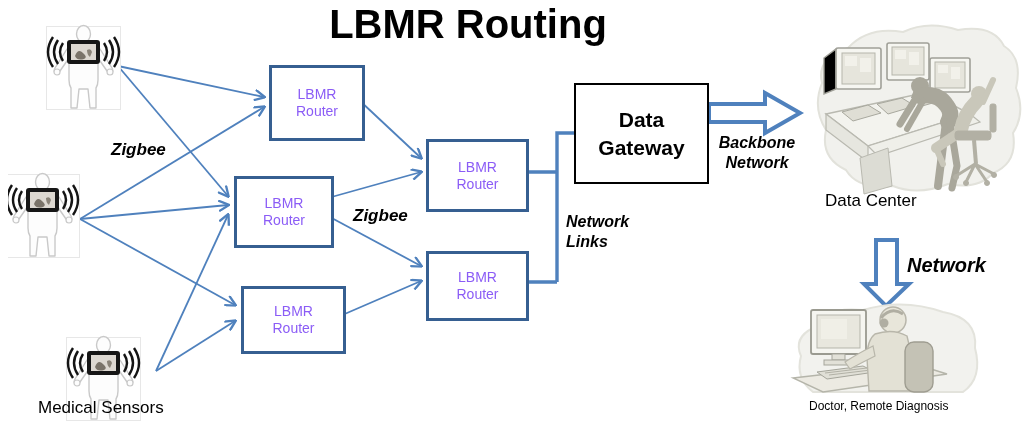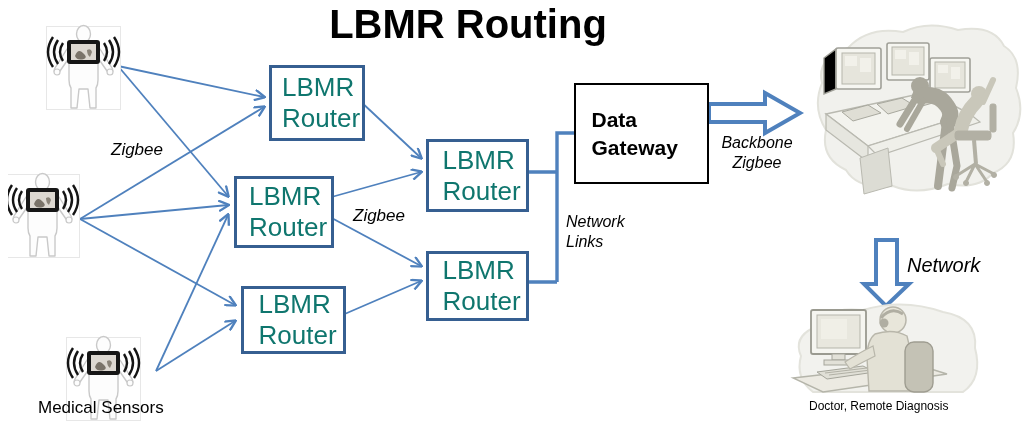--- a/index.html
+++ b/index.html
@@ -8,31 +8,31 @@
     font-family:"Liberation Sans",sans-serif;color:#000;margin-left:8px;
   }
   .abs{position:absolute;}
   #title{
     left:250px;top:2px;width:420px;text-align:center;
     font-size:40px;font-weight:bold;letter-spacing:0px;
   }
   .router{
     border:3px solid #365f91;background:#fff;
     display:flex;align-items:center;justify-content:center;text-align:center;
-    font-size:26px;line-height:1.18;color:#0f766e;
+    font-size:14px;line-height:1.18;color:#8b5cf6;
   }
   .router span{display:block;width:70px;}
   #gateway{
     left:566px;top:83px;width:135px;height:101px;
     border:2.5px solid #000;background:#fff;box-sizing:border-box;
-    display:flex;align-items:center;justify-content:center;
+    display:flex;align-items:center;justify-content:center;text-align:center;
     font-size:21px;font-weight:bold;line-height:1.3;
   }
   #gateway span{display:block;width:100px;}
-  .lbl-bi{font-weight:normal;font-style:italic;}
+  .lbl-bi{font-weight:bold;font-style:italic;}
   #zigbee-left{left:103px;top:140px;font-size:17px;}
   #zigbee-mid{left:345px;top:206px;font-size:17px;}
   #direct-links{left:558px;top:212px;width:62px;font-size:16px;line-height:1.25;}
   #backbone-network{left:701px;top:133px;width:96px;font-size:16px;line-height:1.25;text-align:center;}
   #internet{left:899px;top:254px;font-size:20px;}
   #medical-sensors{left:30px;top:398px;font-size:17px;}
   #data-center-caption{left:817px;top:191px;font-size:17px;line-height:1.2;}
   #doctor-caption{left:801px;top:399px;font-size:12px;}
   svg{position:absolute;left:0;top:0;}
 </style>
@@ -189,21 +189,22 @@
       <span>LBMR Router</span>
     </div>
 
   <div id="gateway" class="abs">
       <span>Data Gateway</span>
     </div>
 
   <div id="zigbee-left" class="abs lbl-bi">Zigbee</div>
   <div id="zigbee-mid" class="abs lbl-bi">Zigbee</div>
   <div id="direct-links" class="abs lbl-bi">Network Links</div>
-  <div id="backbone-network" class="abs lbl-bi">Backbone Zigbee</div>
+  <div id="backbone-network" class="abs lbl-bi">Backbone Network</div>
   <div id="internet" class="abs lbl-bi">Network</div>
 
   <div id="medical-sensors" class="abs">Medical Sensors</div>
   <div id="data-center-caption" class="abs">
+    <div>Data Center</div>
   </div>
   <div id="doctor-caption" class="abs">Doctor, Remote Diagnosis</div>
 
 </div>
 
 </body></html>

